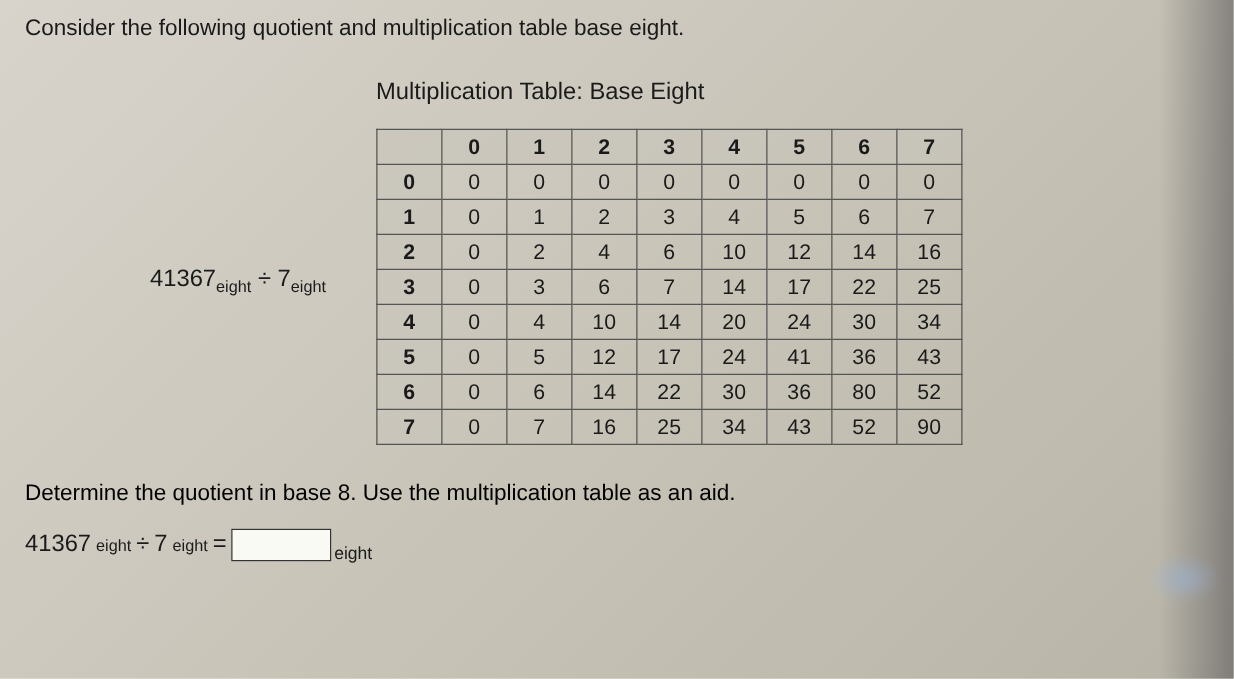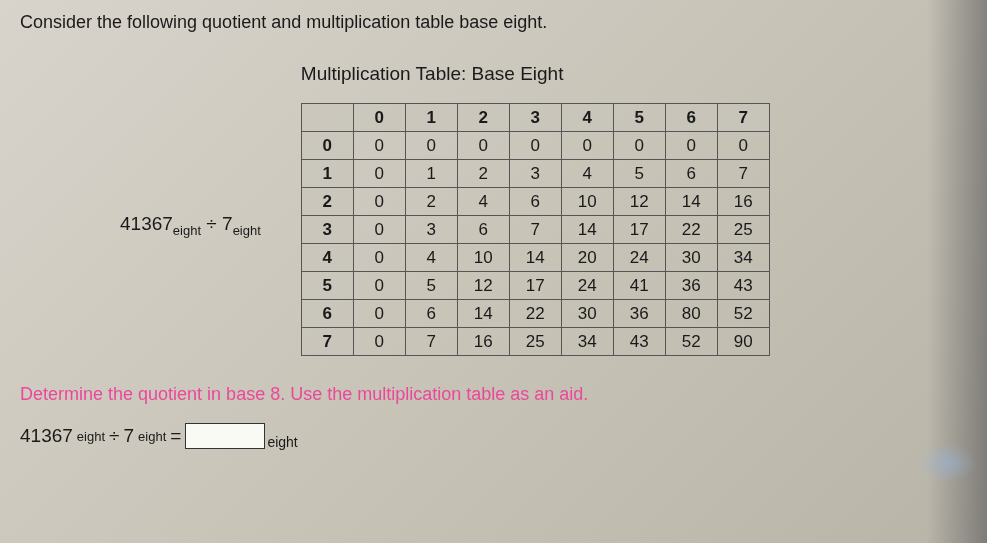--- a/index.html
+++ b/index.html
@@ -69,21 +69,21 @@
       background: rgba(200,196,186,0.6);
     }
     table.mult .corner {
       background: rgba(200,196,186,0.6);
     }
     .bottom-section {
       margin-top: 28px;
     }
     .bottom-instruction {
       font-size: 18px;
-      color: #ec4899;
+      color: #000000;
       margin-bottom: 18px;
     }
     .answer-row {
       font-size: 19px;
       color: #1a1a1a;
       display: flex;
       align-items: center;
       gap: 4px;
     }
     .answer-row sub {

